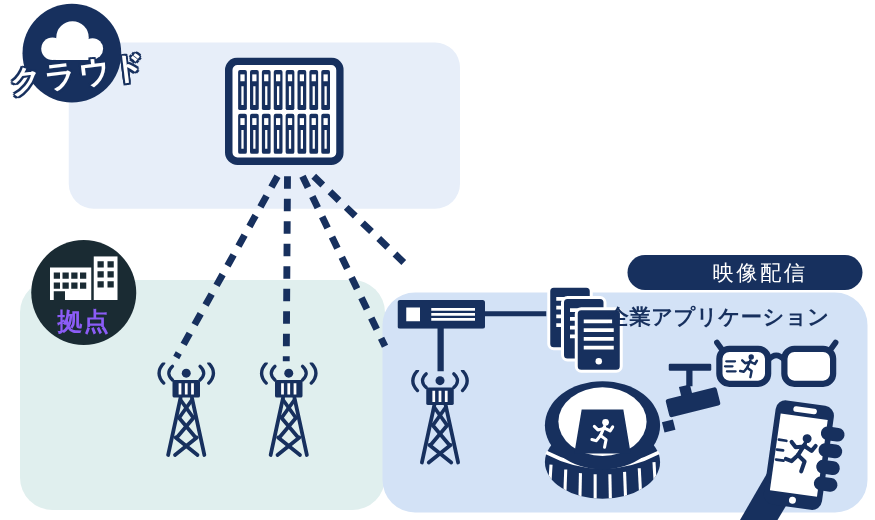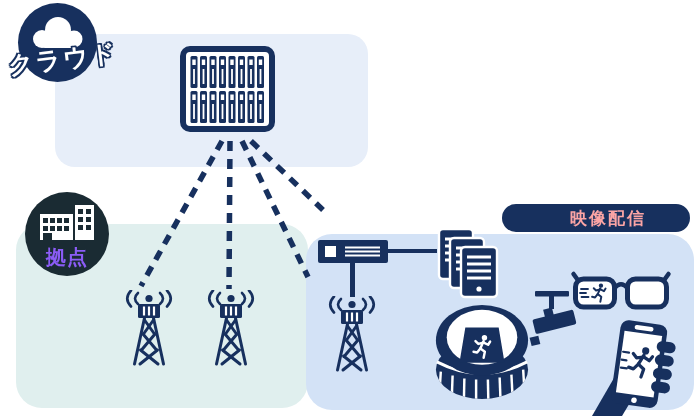--- a/index.html
+++ b/index.html
@@ -24,21 +24,21 @@
   }
   #site-badge-label{left:25px;top:244px;width:84px;text-align:center;font-size:20px;font-weight:800;letter-spacing:1px;color:#8b5cf6;}
   #core-title{left:36px;top:85px;font-size:37px;font-weight:800;letter-spacing:1px;}
   #base-station-label{left:25px;top:315px;font-size:28px;font-weight:800;letter-spacing:1px;}
   #upf-label{left:292px;top:210px;font-size:21.5px;font-weight:800;letter-spacing:0.5px;}
   #enterprise-app-label{left:486px;top:242px;font-size:17px;font-weight:700;letter-spacing:0.5px;}
   #video-badge{
     left:502px;top:204px;width:188px;height:28px;background:#17305e;border-radius:14px;
     display:flex;align-items:center;justify-content:center;
   }
-  #video-badge span{color:#fca5a5;font-size:17px;font-weight:700;letter-spacing:2px;transform:translateX(12px);}
+  #video-badge span{color:#ffffff;font-size:17px;font-weight:400;letter-spacing:2px;transform:translateX(12px);}
   #link-layer{left:0;top:0;pointer-events:none;}
   .connector{position:absolute;background:#17305e;}
   #upf-to-app-link{left:388px;top:249px;width:49px;height:4px;}
   #upf-to-antenna-link{left:350px;top:262px;width:5px;height:35px;}
 </style>
 </head>
 <body>
 
 <div id="canvas">
 
@@ -196,20 +196,21 @@
       <rect x="25" y="20" width="36" height="50" rx="4" fill="#17305e" stroke="#fff" stroke-width="2.4"></rect>
       <g stroke="#fff" stroke-width="3">
           <path d="M31 30 H55"></path>
           <path d="M31 37 H55"></path>
           <path d="M31 44 H55"></path>
           <path d="M31 51 H55"></path>
         </g>
       <circle cx="43" cy="62" r="2.6" fill="#fff"></circle>
     </g>
   </svg>
+  <div id="enterprise-app-label" class="abs">企業アプリケーション</div>
 
   <div id="video-badge" class="abs">
     <span>映像配信</span>
   </div>
 
   <svg class="abs" style="left:432px;top:303px" width="100" height="100" viewBox="0 0 100 102">
     <defs>
         <clipPath id="baseclip">
           <ellipse cx="50" cy="68" rx="47" ry="30"></ellipse>
         </clipPath>

